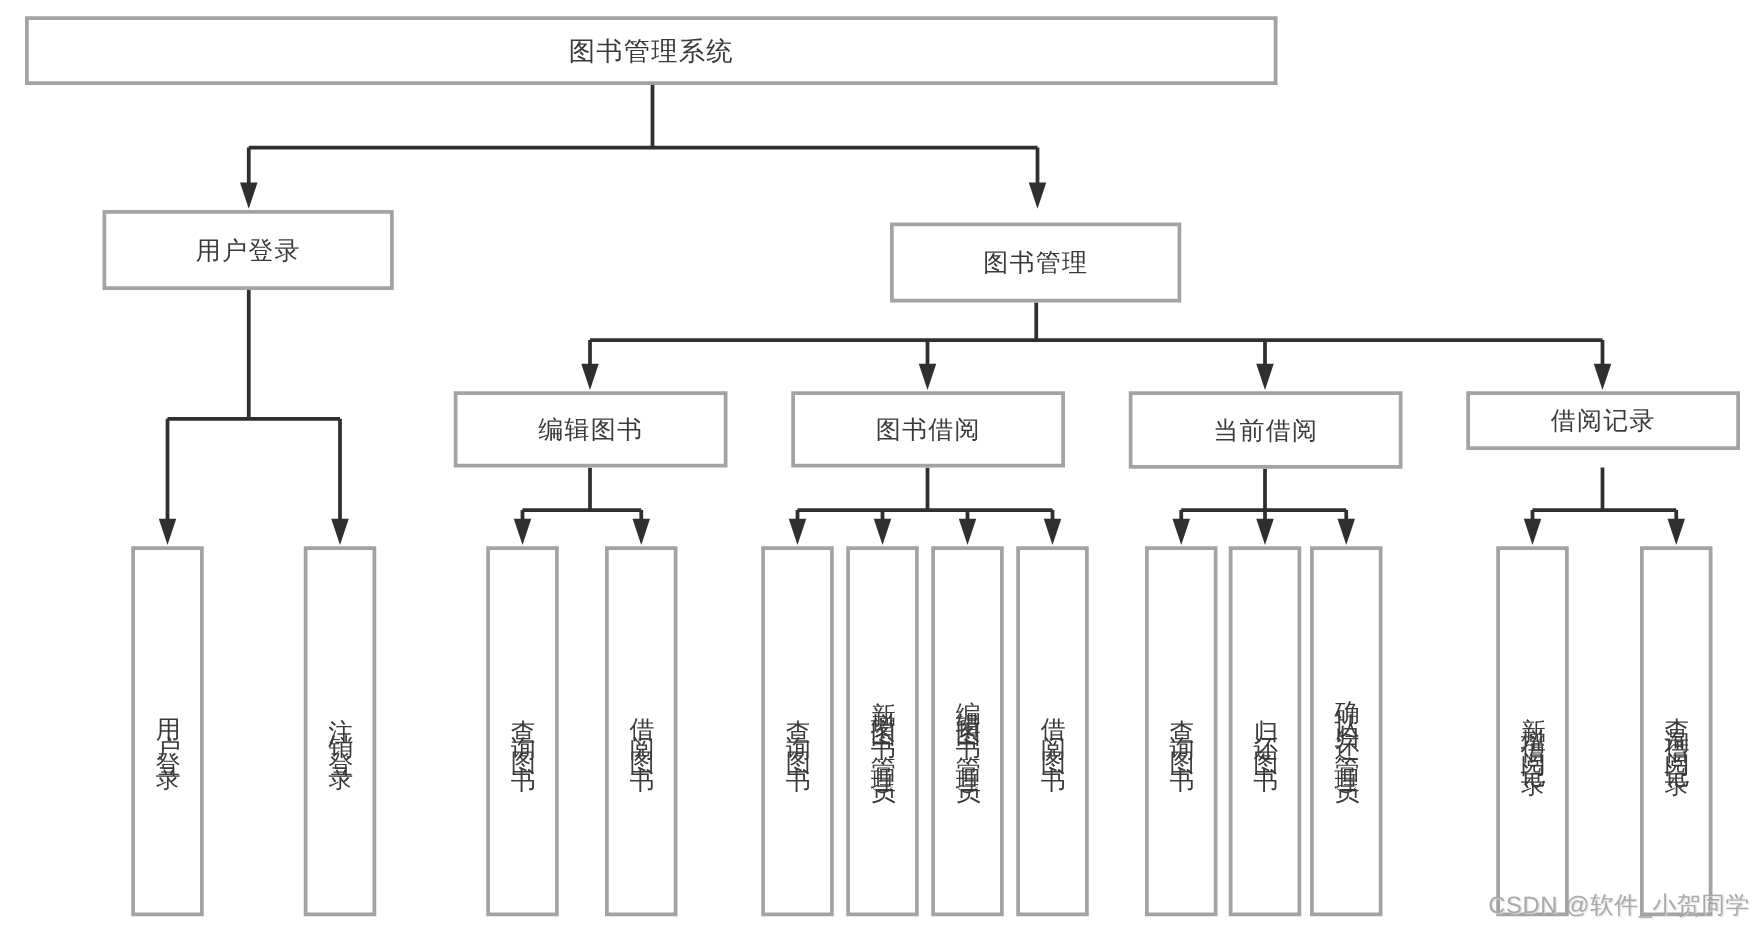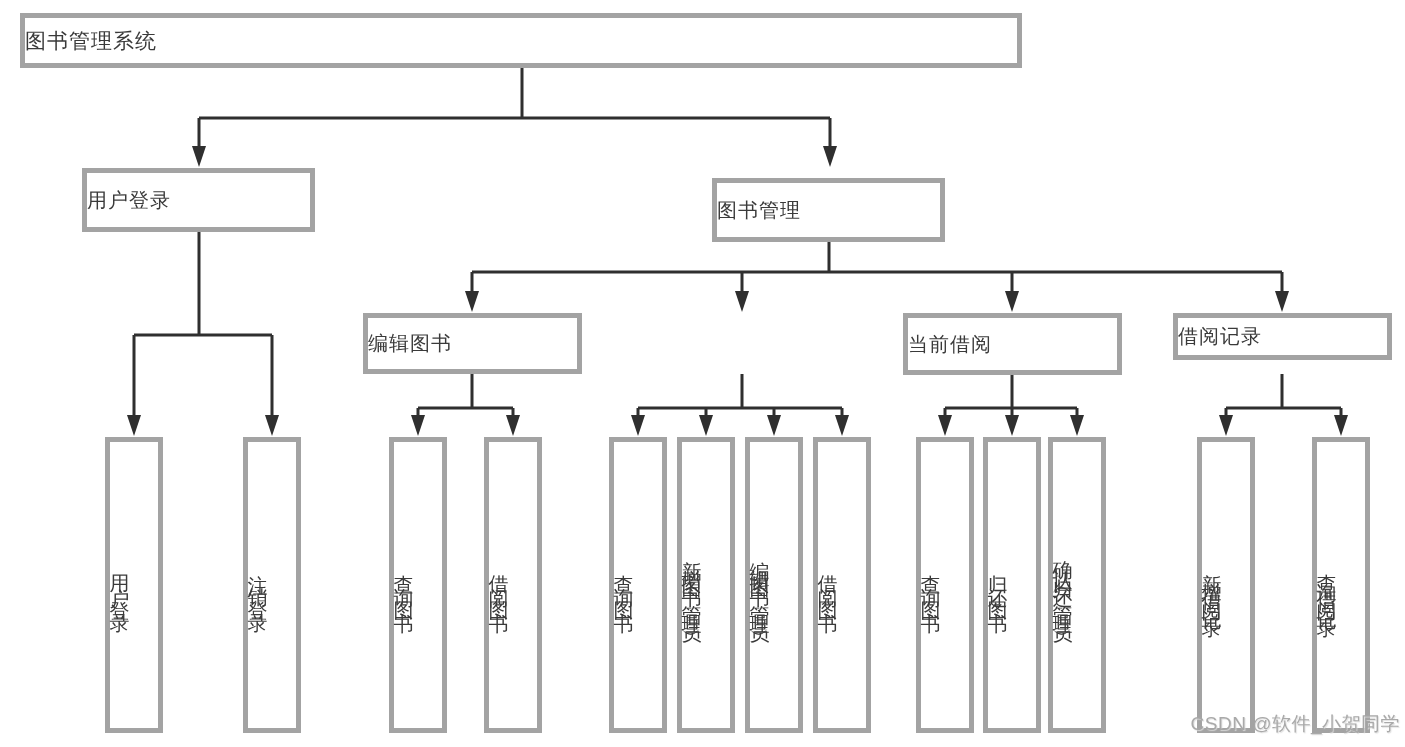--- a/index.html
+++ b/index.html
@@ -18,24 +18,25 @@
   }
   .connector-layer {
     position: absolute;
     left: 0;
     top: 0;
     z-index: 1;
   }
   .node {
     position: absolute;
     box-sizing: border-box;
-    border: 5px solid #a3a3a3;
+    border: 3px solid #a3a3a3;
     background: #ffffff;
     display: flex;
     align-items: center;
+    justify-content: center;
     z-index: 2;
   }
   .node .lbl {
     font-size: 20px;
     letter-spacing: 1px;
     white-space: nowrap;
     color: #3a3a3a;
   }
   .root-box .lbl { font-size: 21px; }
   .leaf {
@@ -128,20 +129,23 @@
   <div class="node" style="left:82px; top:168px; width:233px; height:64px;">
     <span class="lbl">用户登录</span>
   </div>
   <div class="node" style="left:712px; top:168px; width:233px; height:64px;margin-top:10px;">
     <span class="lbl">图书管理</span>
   </div>
 
   <div class="node" style="left:363px; top:313px; width:219px; height:61px;">
     <span class="lbl">编辑图书</span>
   </div>
+  <div class="node" style="left:633px; top:313px; width:219px; height:61px;">
+    <span class="lbl">图书借阅</span>
+  </div>
   <div class="node" style="left:903px; top:313px; width:219px; height:62px;">
     <span class="lbl">当前借阅</span>
   </div>
   <div class="node" style="left:1173px; top:313px; width:219px; height:47px;">
     <span class="lbl">借阅记录</span>
   </div>
 
   <div class="node leaf" style="left:105px;">
     <span class="lbl">用户登录</span>
   </div>

